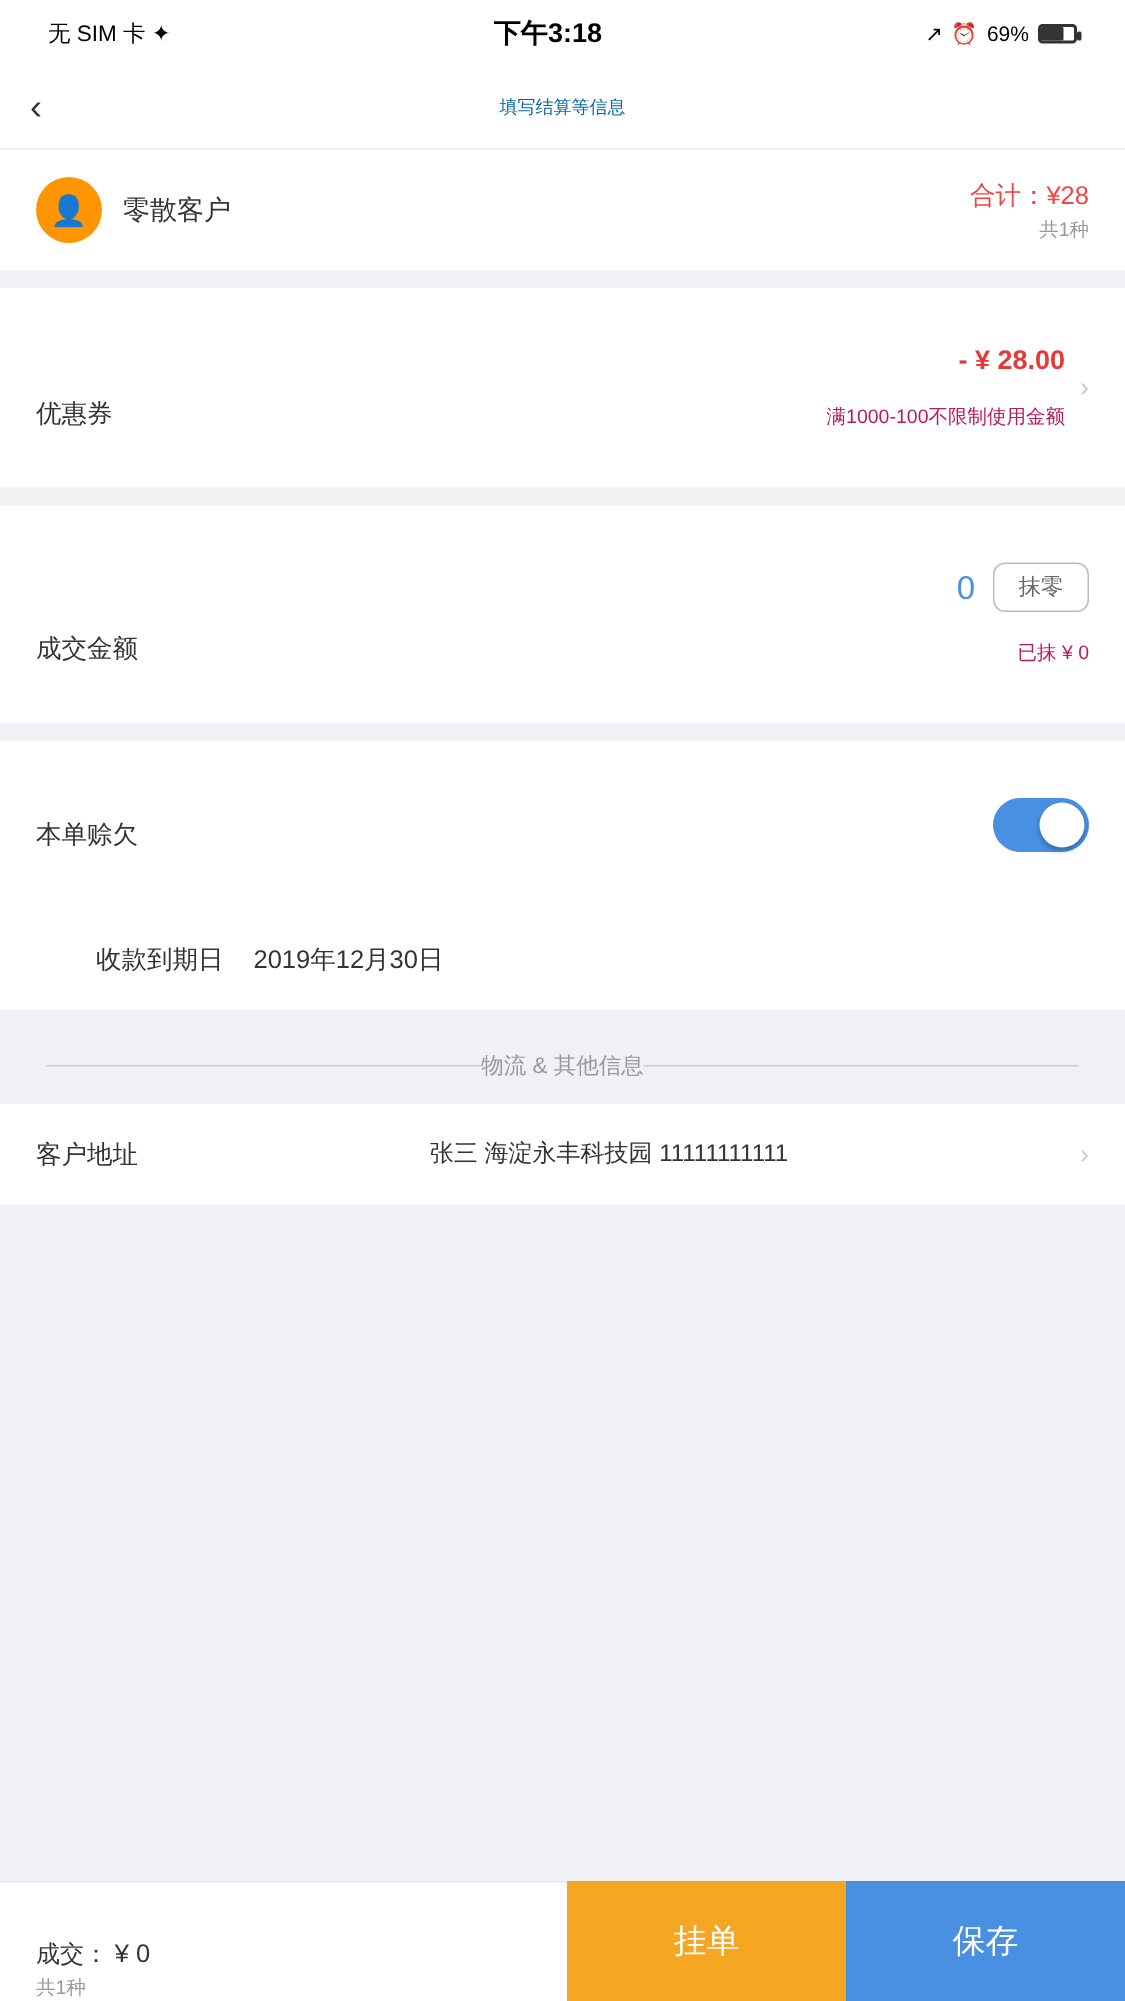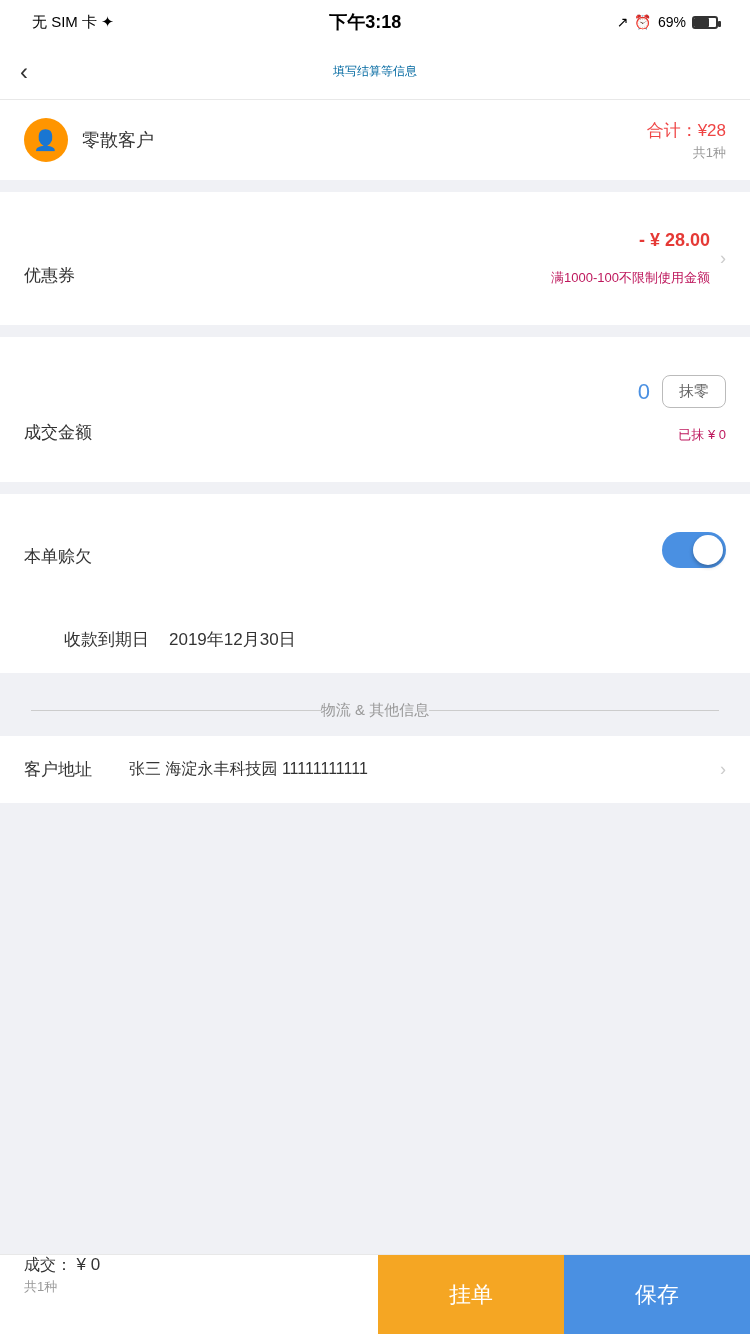--- a/index.html
+++ b/index.html
@@ -202,32 +202,32 @@
       align-items: center;
       justify-content: space-between;
       padding: 22px 24px;
       gap: 25px;
     }
     .address-label {
       font-size: 17px; color: #333; flex-shrink: 0;
     }
     .address-value {
       font-size: 16px; color: #333; flex: 1; margin: 0 12px;
-      text-align: left;
+      text-align: center;
     }
 
     
     .bottom-bar {
       position: fixed;
       bottom: 0; left: 0;
       width: 750px;
       height: 80px;
       background: #fff;
       display: flex;
-      align-items: flex-start;
+      align-items: flex-end;
       border-top: 1px solid #e8e8e8;
     }
     .bottom-info {
       flex: 1;
       padding: 0 24px;
     }
     .bottom-info-top {
       font-size: 16px; color: #333;
     }
     .bottom-info-top span.label { color: #333; }

